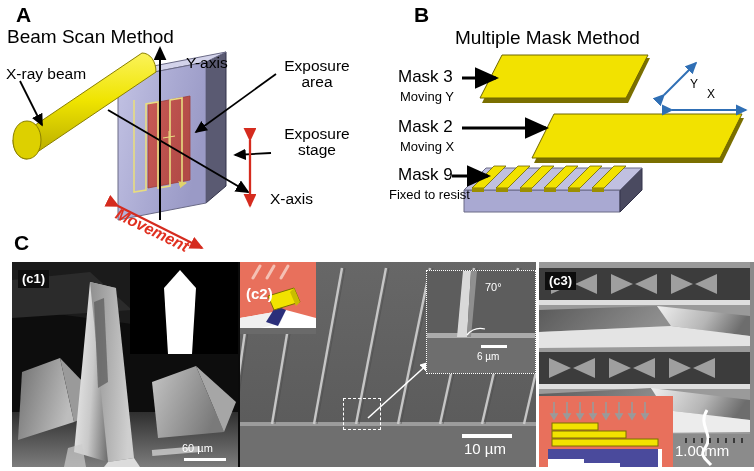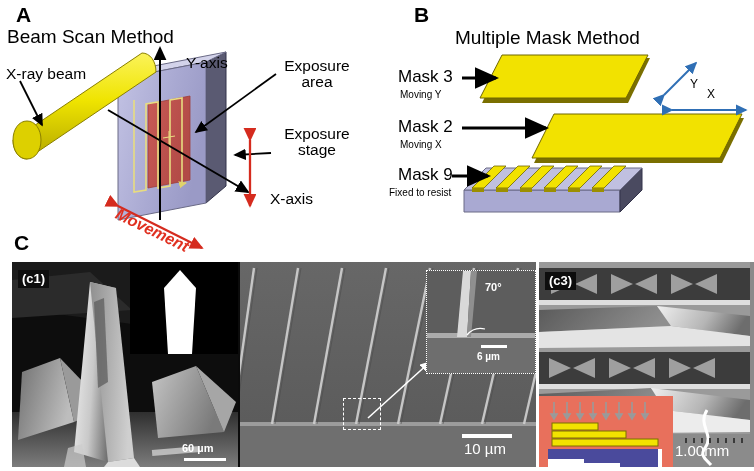--- a/index.html
+++ b/index.html
@@ -10,38 +10,38 @@
 
   
   .panel-letter{font-weight:bold;font-size:21px;}
 
   
   .panel-title{font-size:19px;}
 
   
   .t16{font-size:15.5px;}
   .t17{font-size:17px;}
-  .t11{font-size:10px;}
+  .t11{font-size:13px;}
   .t12{font-size:12px;}
 
   
   #panelA-stage{left:0;top:0;}
 
   
   #movement-label{
      color:#e03020;font-size:16px;font-weight:bold;font-style:italic;
      transform:rotate(26deg);transform-origin:left top;
   }
 
   
   .cimg{position:absolute;overflow:hidden;}
   .c-tag{position:absolute;background:#0d0d0d;color:#fff;
          font-size:13px;font-weight:bold;padding:1px 4px 2px 4px;}
   .scalebar{position:absolute;background:#fff;height:3px;}
-  .scaletxt{position:absolute;color:#fff;font-size:11px;font-weight:bold;}
+  .scaletxt{position:absolute;color:#fff;font-size:11px;font-weight:normal;}
 
   
   #c1-img{background:#0b0b0b;}
   #c1-inset{position:absolute;background:#000;}
 
   
   #c2-img{background:#6b6b6b;}
   #c2-inset-diagram{position:absolute;background:#e8705c;}
   #c2-zoom{position:absolute;border:1.5px dotted #fff;background:#5f5f5f;}
   #c2-dashbox{position:absolute;border:1.5px dashed #fff;}
@@ -338,20 +338,37 @@
       <path d="M36,0 L44,0 L40,66 L30,66 Z" fill="#d9d9d9"></path>
       <path d="M44,0 L50,0 L44,66 L40,66 Z" fill="#8f8f8f"></path>
       <path d="M40,64 A18,18 0 0 1 58,58" stroke="#ffffff" stroke-width="1.2" fill="none"></path>
     </svg>
     <div class="scaletxt" style="left:58px;top:10px;font-size:11px;">70°</div>
     <div class="scalebar" style="left:54px;top:74px;width:26px;"></div>
     <div class="scaletxt" style="left:50px;top:80px;font-size:10px;">6 µm</div>
   </div>
 
   
+  <div id="c2-inset-diagram" style="left:0;top:0;width:76px;height:72px;">
+    <svg width="76" height="72" viewBox="0 0 76 72">
+      <rect width="76" height="72" fill="#e8705c"></rect>
+      <g stroke="#f4c0b4" stroke-width="3" stroke-linecap="round">
+        <line x1="20" y1="4" x2="13" y2="16"></line>
+        <line x1="34" y1="4" x2="27" y2="16"></line>
+        <line x1="48" y1="4" x2="41" y2="16"></line>
+      </g>
+      <polygon points="0,56 46,48 76,56 76,72 0,72" fill="#ffffff"></polygon>
+      <polygon points="0,56 46,48 40,62 0,70" fill="#f0f0f0"></polygon>
+      <polygon points="26,60 36,44 46,48 38,64" fill="#2b2f7a"></polygon>
+      <polygon points="28,34 54,26 60,40 34,48" fill="#f2e200" stroke="#7a6f00" stroke-width="1"></polygon>
+      <polygon points="54,26 60,40 56,44 50,30" fill="#c9bd00"></polygon>
+      <rect x="0" y="66" width="76" height="6" fill="#6a6a6a"></rect>
+    </svg>
+    <div class="c-tag" style="left:2px;top:22px;background:transparent;color:#fff;font-size:15px;">(c2)</div>
+  </div>
 
   <div class="scalebar" style="left:222px;top:172px;width:50px;height:4px;"></div>
   <div class="scaletxt" style="left:224px;top:178px;font-size:15px;font-weight:normal;">10 µm</div>
 </div>
 
 <div class="cimg" id="c3-img" style="left:539px;top:262px;width:236px;height:205px;">
   <svg width="211" height="205" viewBox="0 0 211 205">
     <defs>
       <linearGradient id="blade" x1="0" y1="0" x2="1" y2="0.2">
         <stop offset="0%" stop-color="#f0f0f0"></stop>

